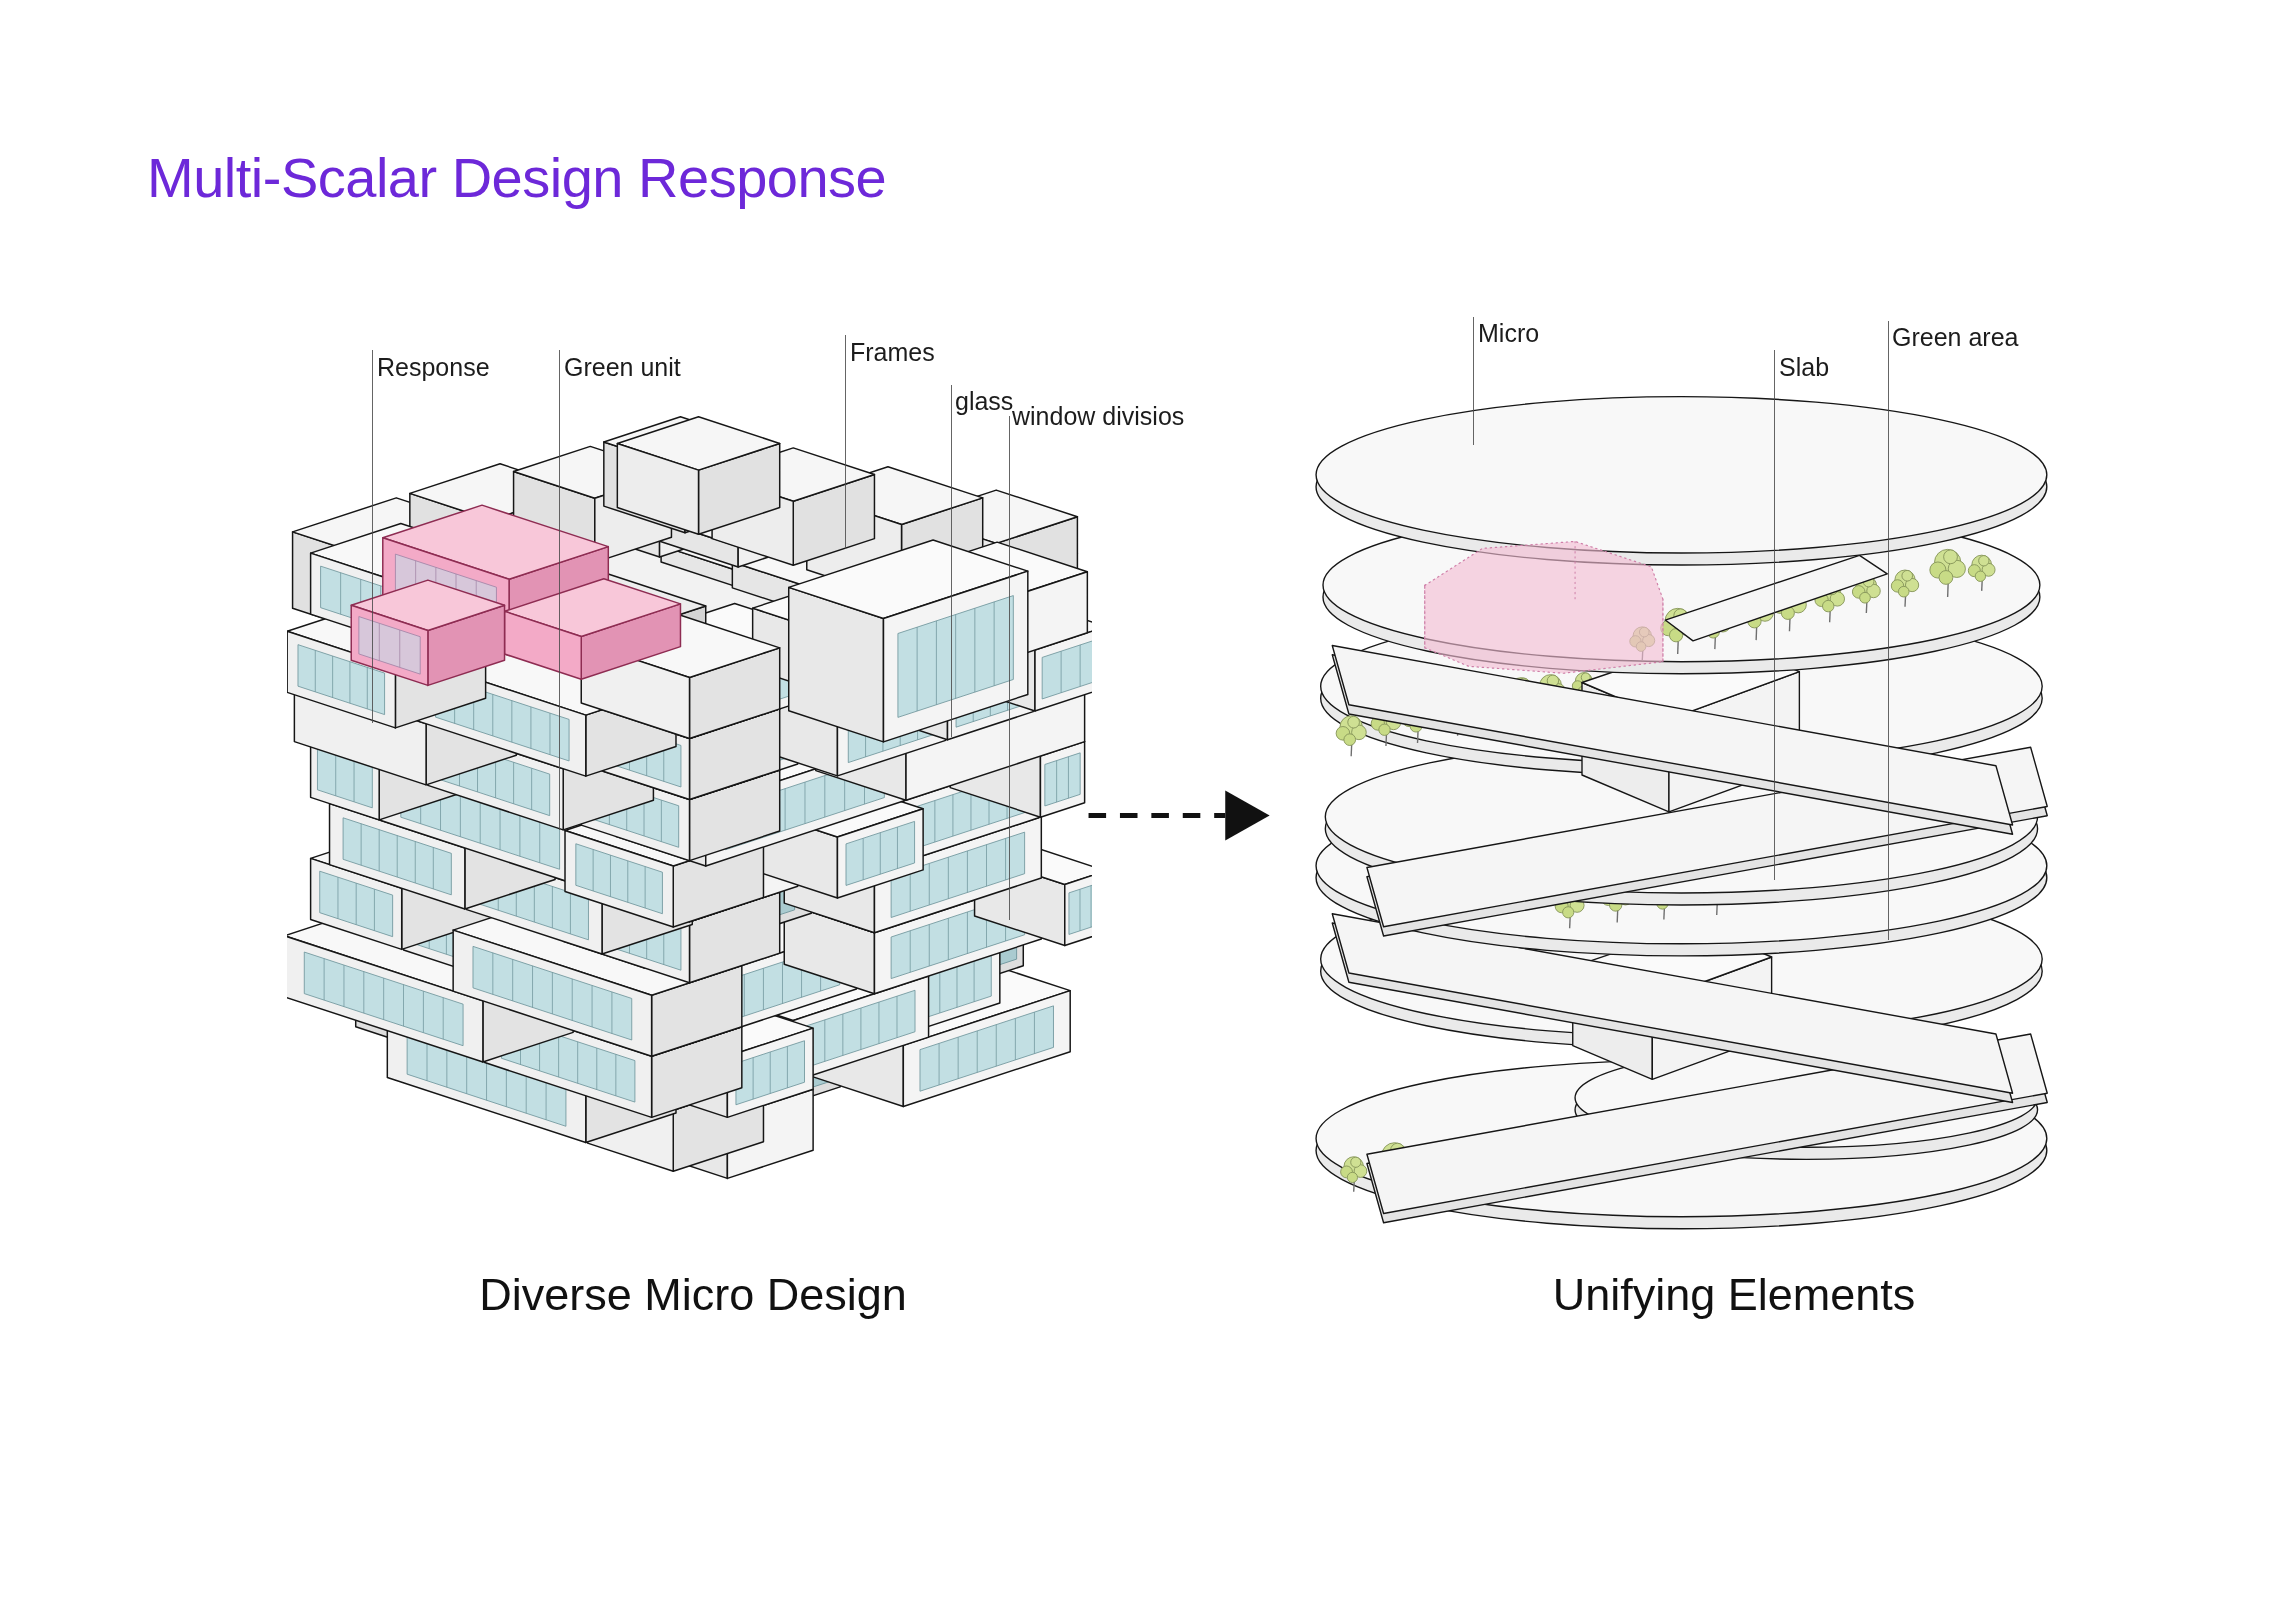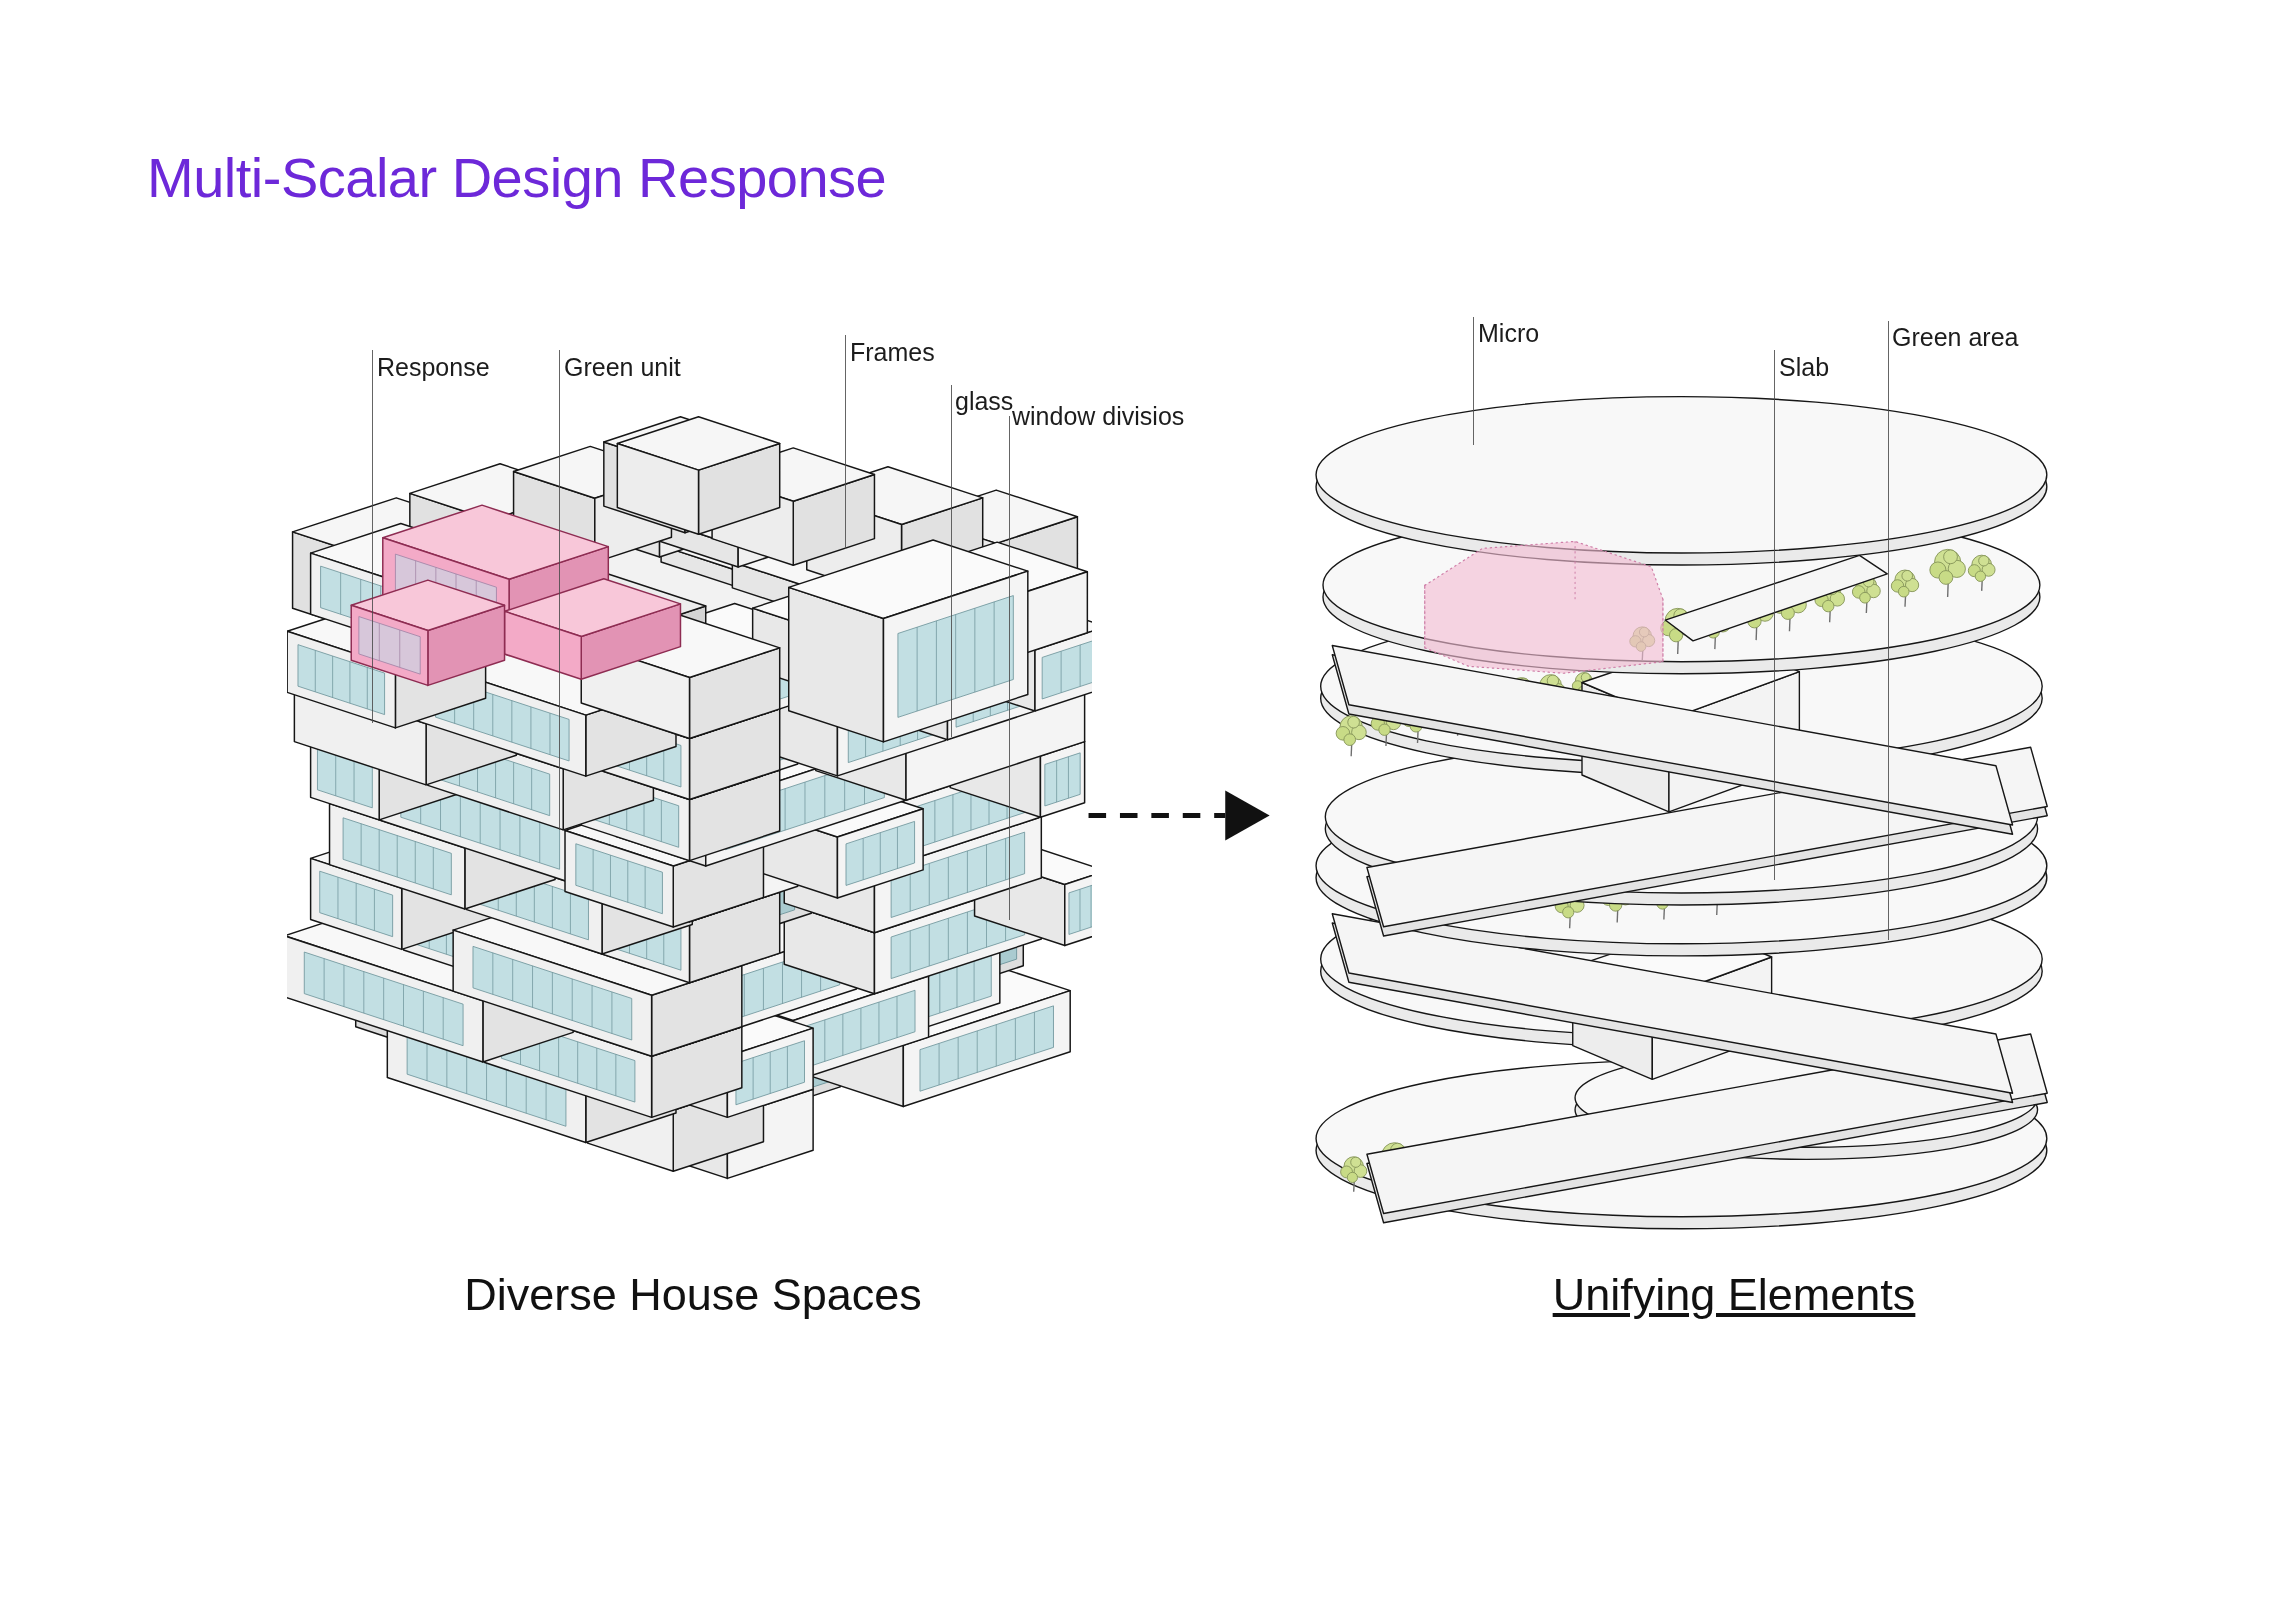--- a/index.html
+++ b/index.html
@@ -4,21 +4,21 @@
 <style>
   html,body{margin:0;padding:0;background:#ffffff;}
   body{width:2295px;height:1623px;position:relative;overflow:hidden;
        font-family:"Liberation Sans","DejaVu Sans",sans-serif;color:#111;}
   .abs{position:absolute;}
   #page-title{position:absolute;left:147px;top:107px;font-size:56px;font-weight:400;
               letter-spacing:-0.5px;color:#6d28d9;white-space:nowrap;}
   .caption{position:absolute;top:1269px;font-size:45px;font-weight:400;color:#111;
            white-space:nowrap;transform:translateX(-50%);}
   #caption-left{left:693px;}
-  #caption-right{left:1734px;text-decoration:underline;}
+  #caption-right{left:1734px;}
   .lbl{position:absolute;font-size:25px;color:#1c1c1c;white-space:nowrap;}
   .leader{position:absolute;width:0.9px;background:#4a4a4a;opacity:.85;}
   #lbl-terrace{left:377px;top:353px}
   #lbl-house-unit{left:564px;top:353px}
   #lbl-frames{left:850px;top:338px}
   #lbl-glass{left:955px;top:387px}
   #lbl-window-divisions{left:1012px;top:402px}
   #lbl-slab{left:1478px;top:319px}
   #lbl-core{left:1779px;top:353px}
   #lbl-green-area{left:1892px;top:323px}
@@ -745,15 +745,15 @@
 <div class="lbl" id="lbl-glass">glass</div>
 <div class="lbl" id="lbl-window-divisions">window divisios</div>
 
 <div class="leader" id="ln-slab"></div>
 <div class="leader" id="ln-core"></div>
 <div class="leader" id="ln-green-area"></div>
 <div class="lbl" id="lbl-slab">Micro</div>
 <div class="lbl" id="lbl-core">Slab</div>
 <div class="lbl" id="lbl-green-area">Green area</div>
 
-<div class="caption" id="caption-left">Diverse House Spaces</div>
+<div class="caption" id="caption-left">Diverse Micro Design</div>
 <div class="caption" id="caption-right">Unifying Elements</div>
 
 
 </body></html>

